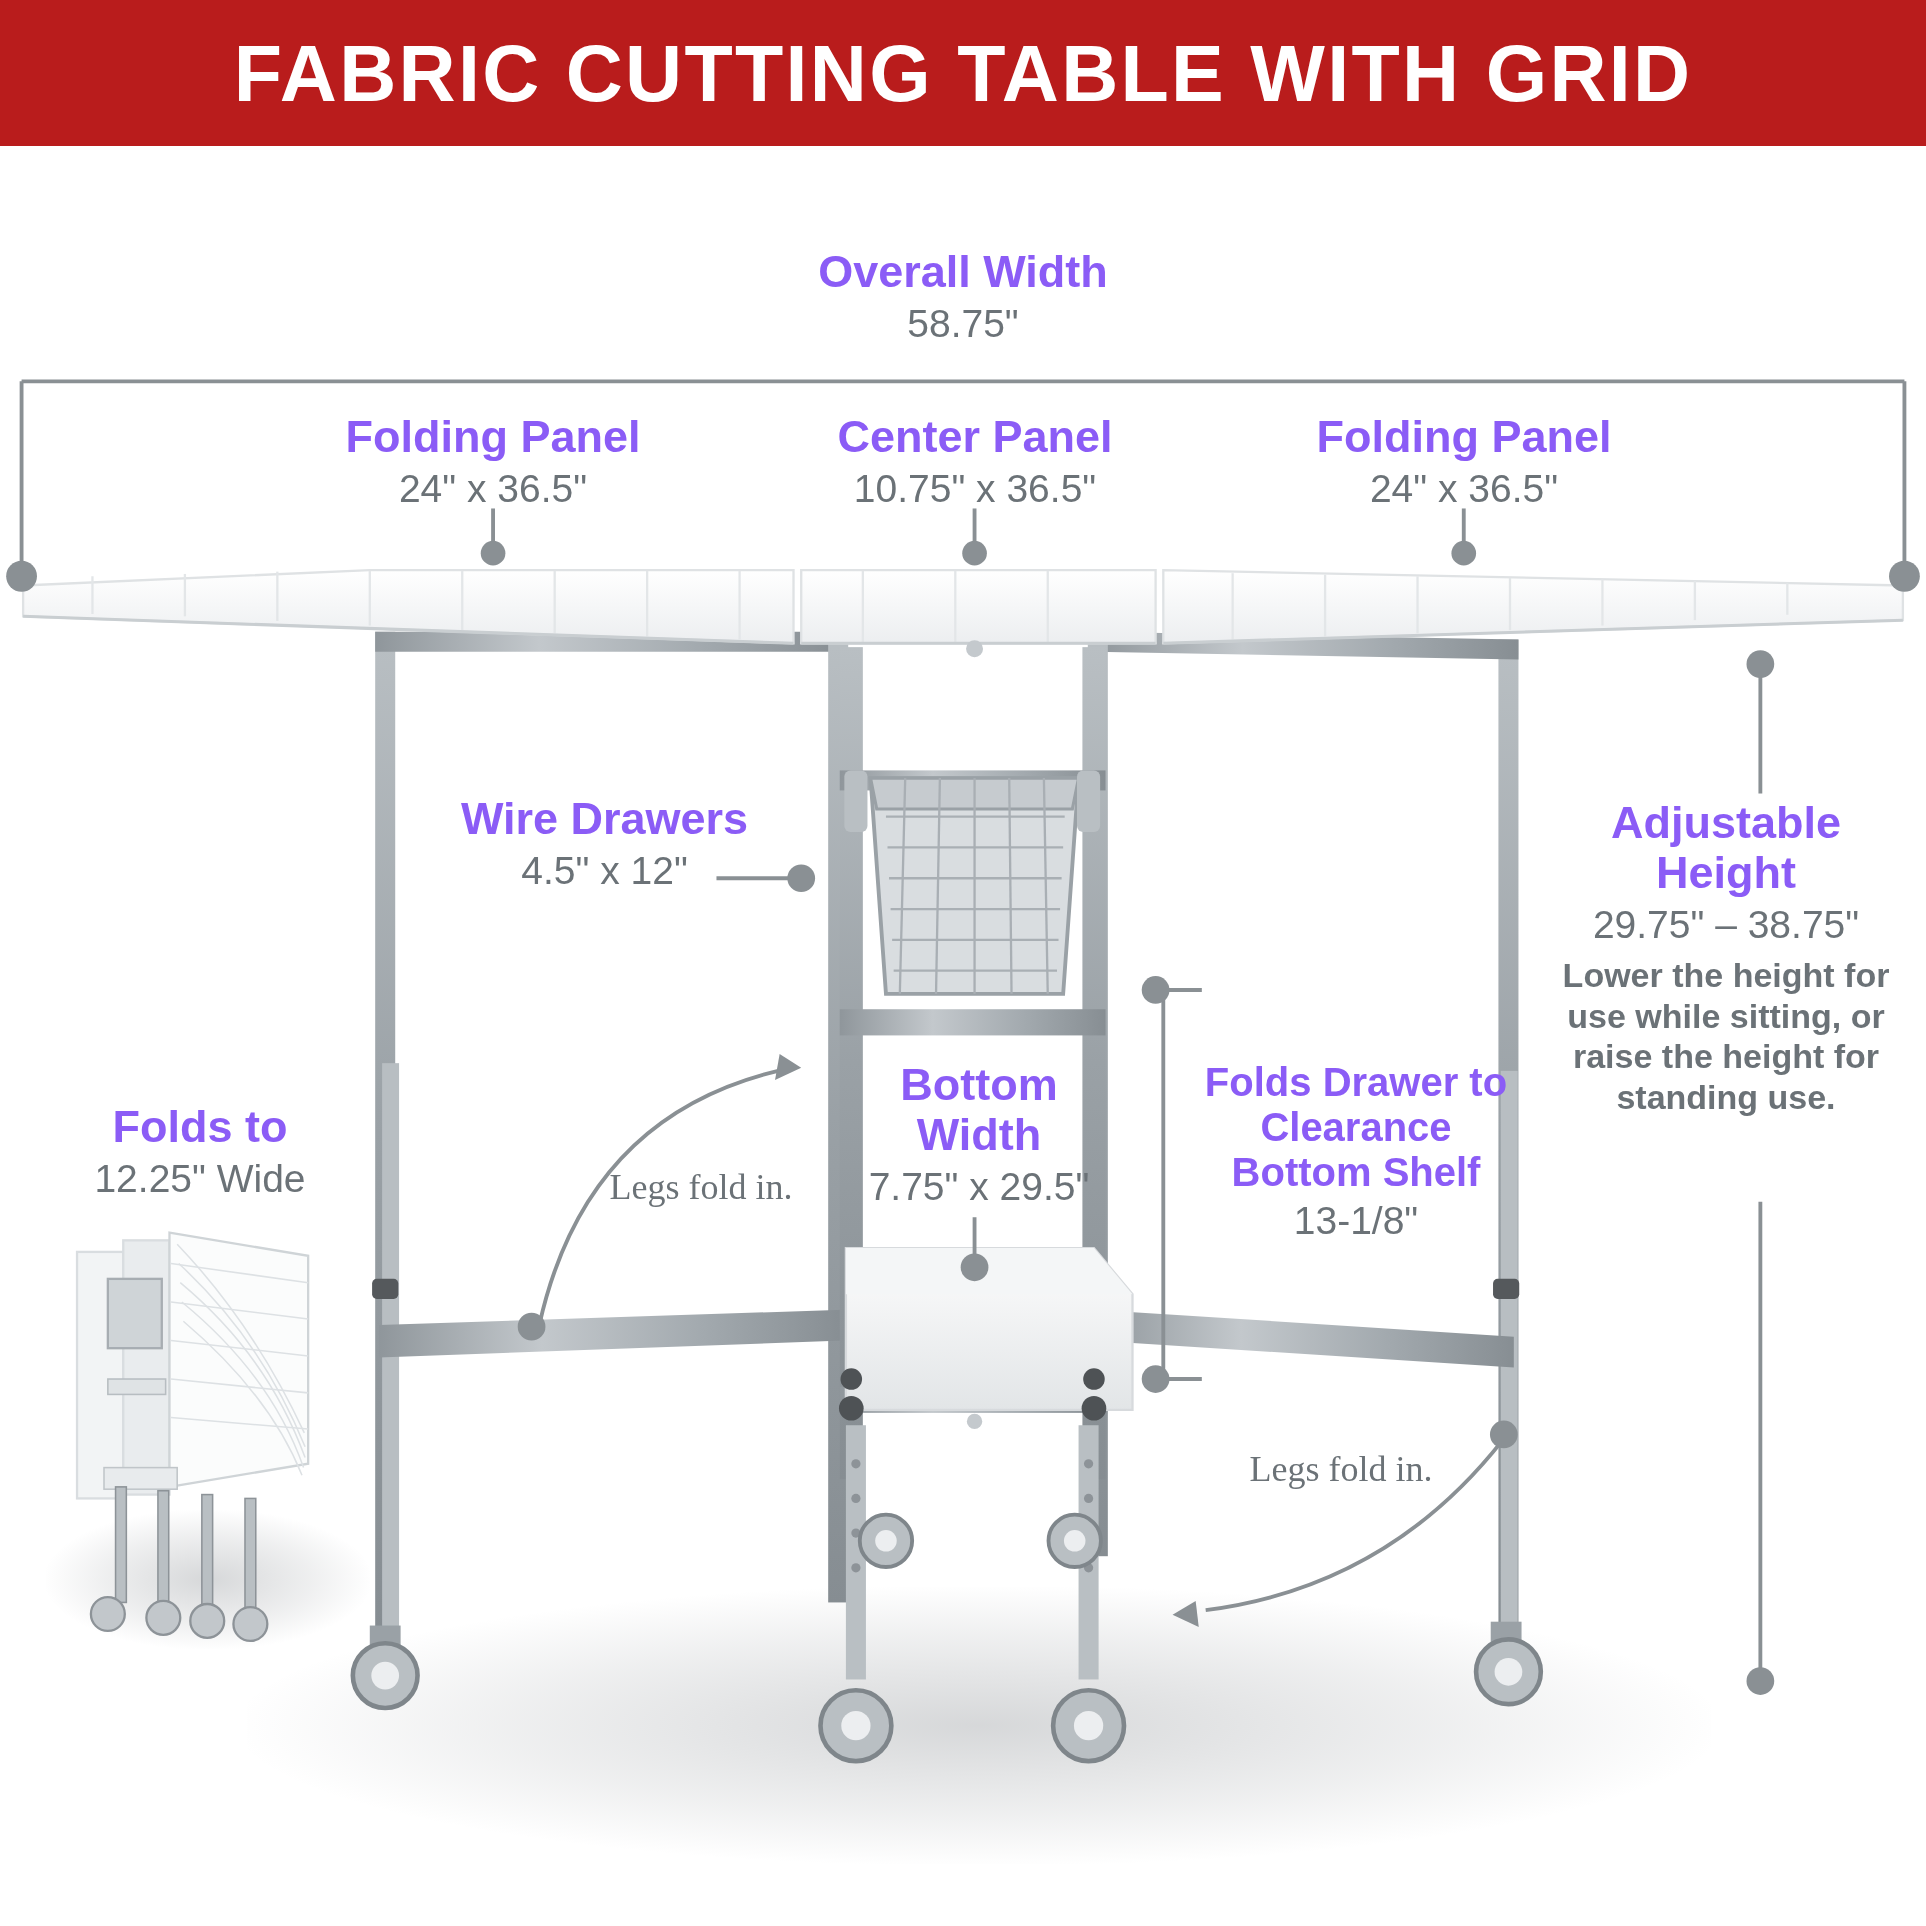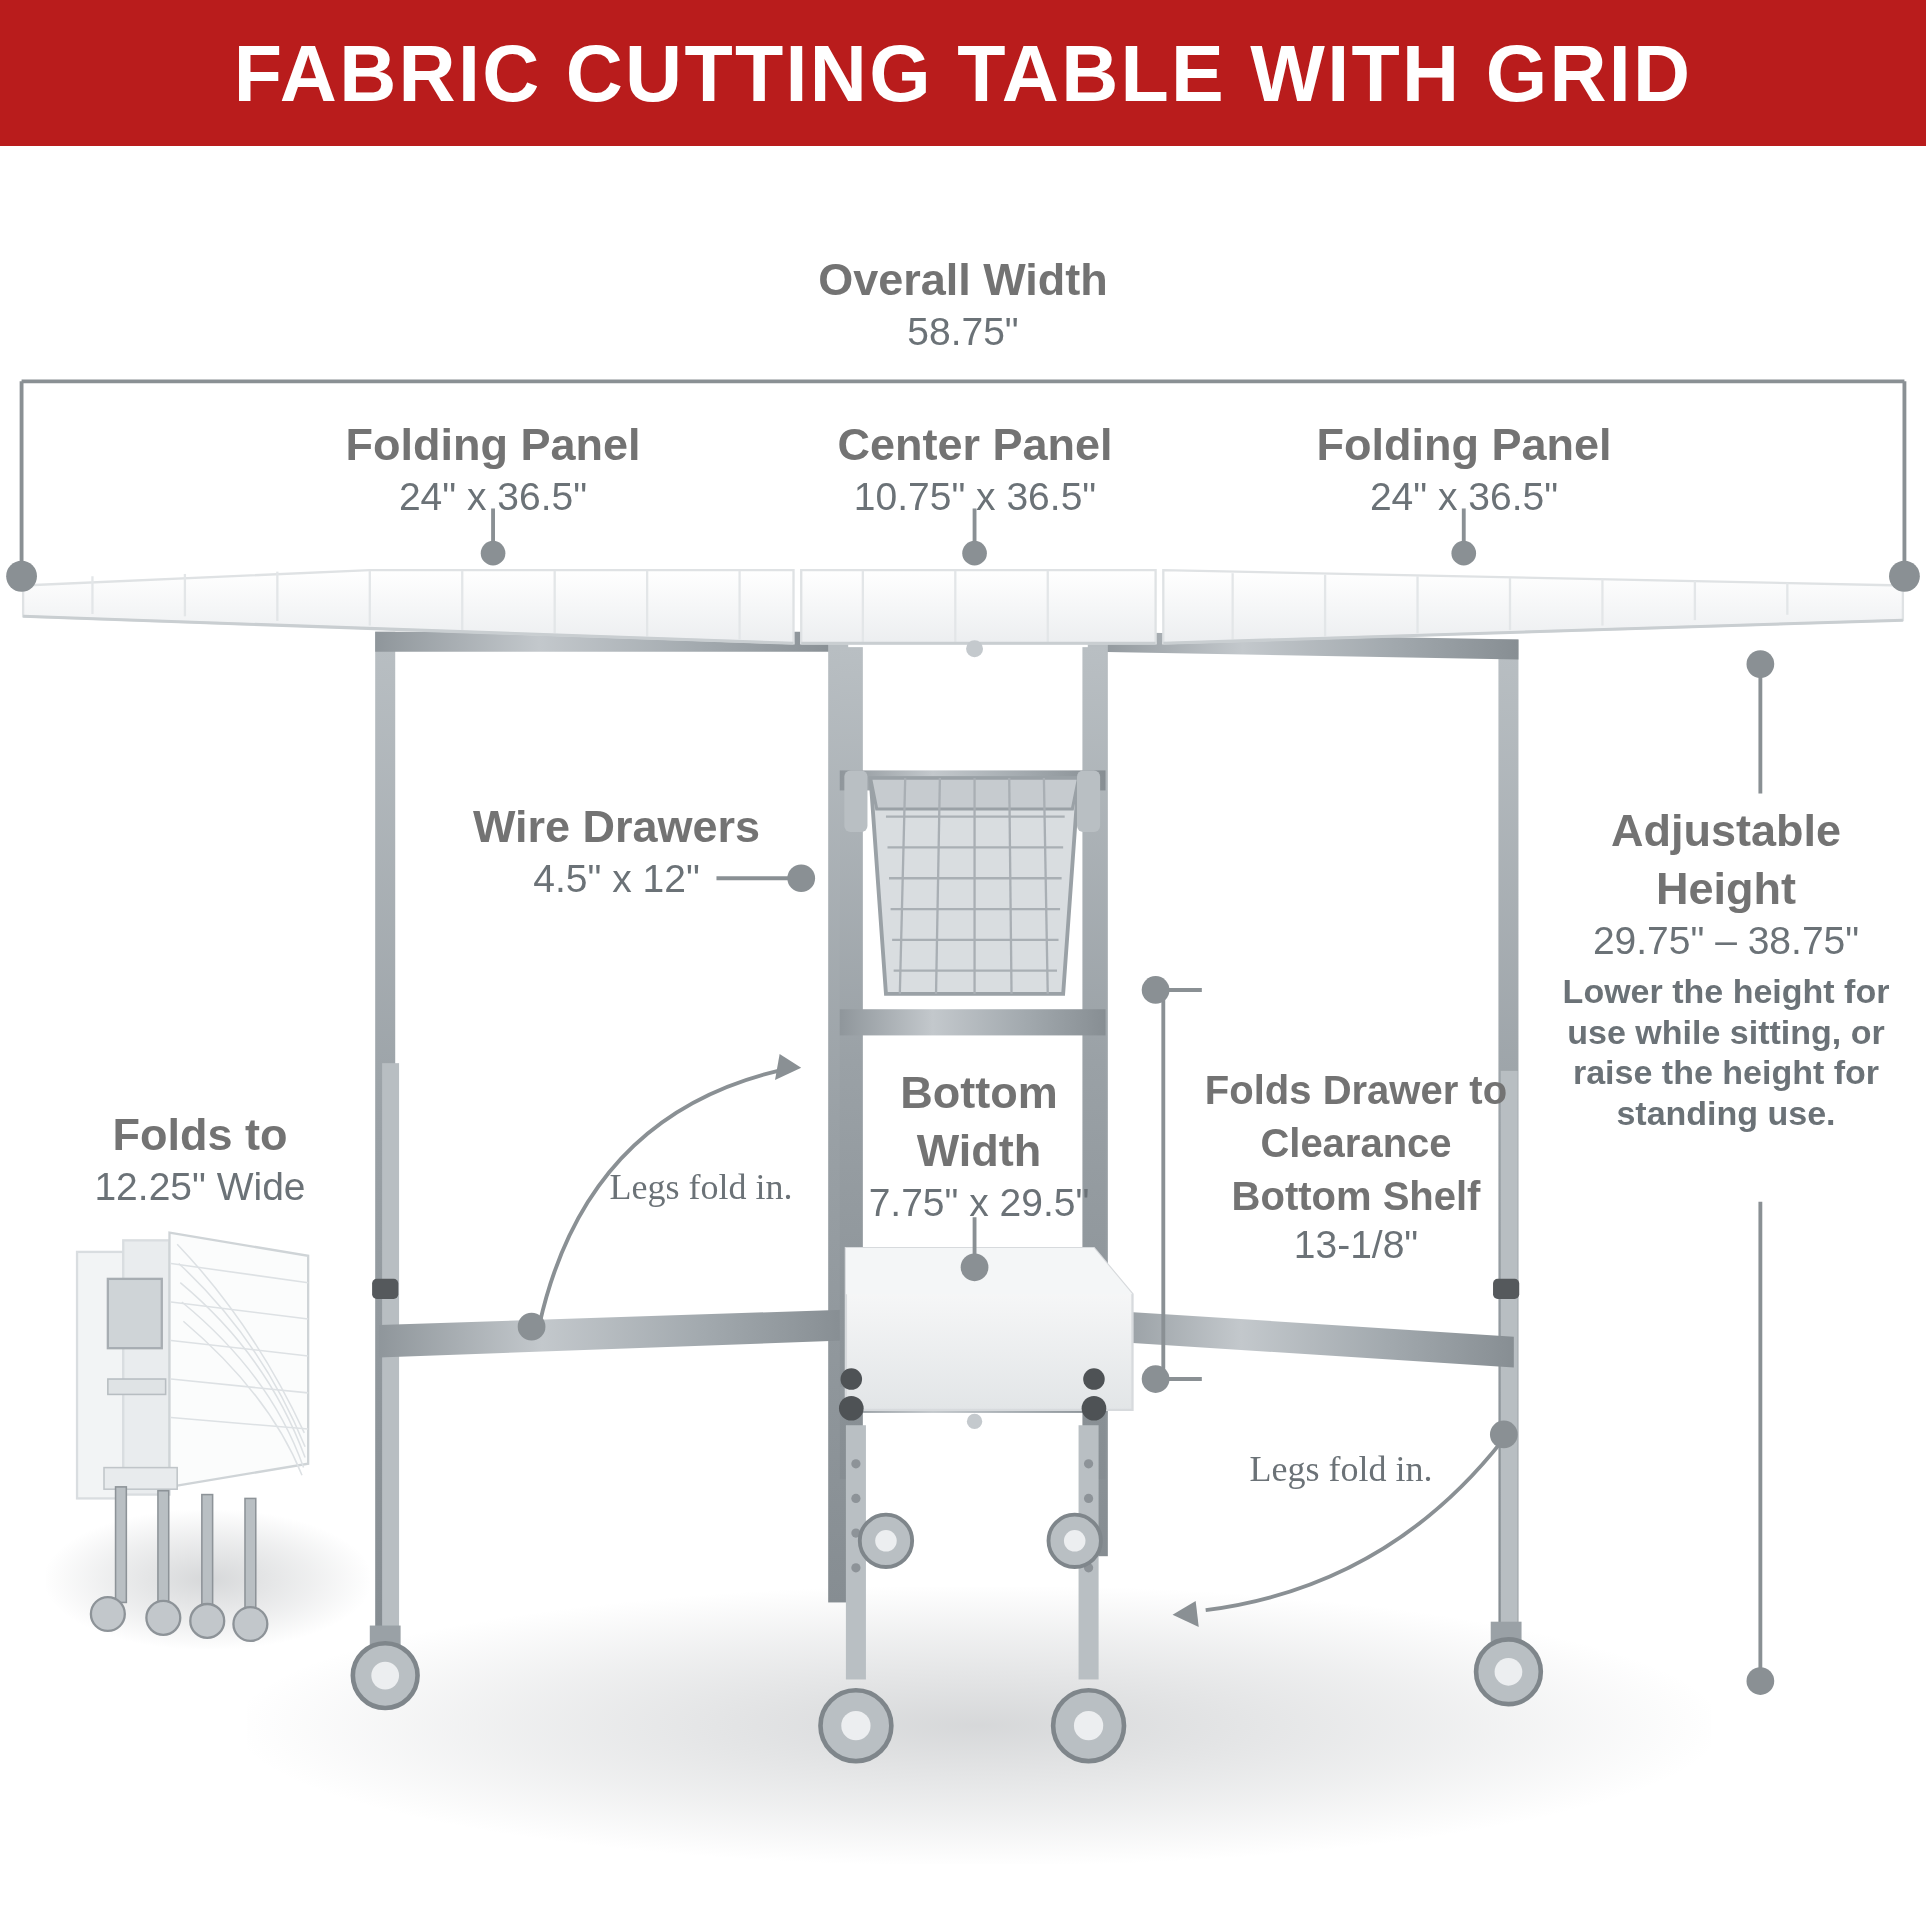--- a/index.html
+++ b/index.html
@@ -20,21 +20,21 @@
     color:#ffffff;
     font-size:79px;
     font-weight:bold;
     letter-spacing:2.3px;
     text-align:center;
     line-height:1;
     white-space:nowrap;
   }
   
   .lbl{position:absolute;text-align:center;color:#6b7277;line-height:1.12;}
-  .lbl .t{font-size:45px;font-weight:bold;color:#737373;display:block;margin-top:8px;}
+  .lbl .t{font-size:45px;font-weight:bold;color:#8b5cf6;display:block;}
   .lbl .s{font-size:39px;font-weight:normal;color:#6b7277;display:block;margin-top:4.6px;}
   .lbl .s2{font-size:34px;font-weight:bold;color:#6b7277;display:block;margin-top:7.7px;line-height:1.2;}
   .lbl .hand{font-family:"Liberation Serif", serif;font-size:36px;font-style:normal;color:#6b7277;display:block;}
 
   
   .overlay{position:absolute;left:0;top:0;width:1926px;height:1926px;pointer-events:none;}
 
   
   #illus{position:absolute;left:0;top:0;width:1926px;height:1926px;}
 
@@ -289,21 +289,21 @@
 <div class="lbl" style="left:744px;top:412px;width:462px;">
   <span class="t">Center Panel</span>
   <span class="s">10.75" x 36.5"</span>
 </div>
 
 <div class="lbl" style="left:1233px;top:412px;width:462px;">
   <span class="t">Folding Panel</span>
   <span class="s">24" x 36.5"</span>
 </div>
 
-<div class="lbl" style="left:416px;top:794px;width:401px;text-align:center;">
+<div class="lbl" style="left:404px;top:794px;width:401px;text-align:center;">
   <span class="t">Wire Drawers</span>
   <span class="s">4.5" x 12"</span>
 </div>
 
 <div class="lbl" style="left:817px;top:1060px;width:324px;">
   <span class="t">Bottom</span>
   <span class="t">Width</span>
   <span class="s">7.75" x 29.5"</span>
 </div>
 

